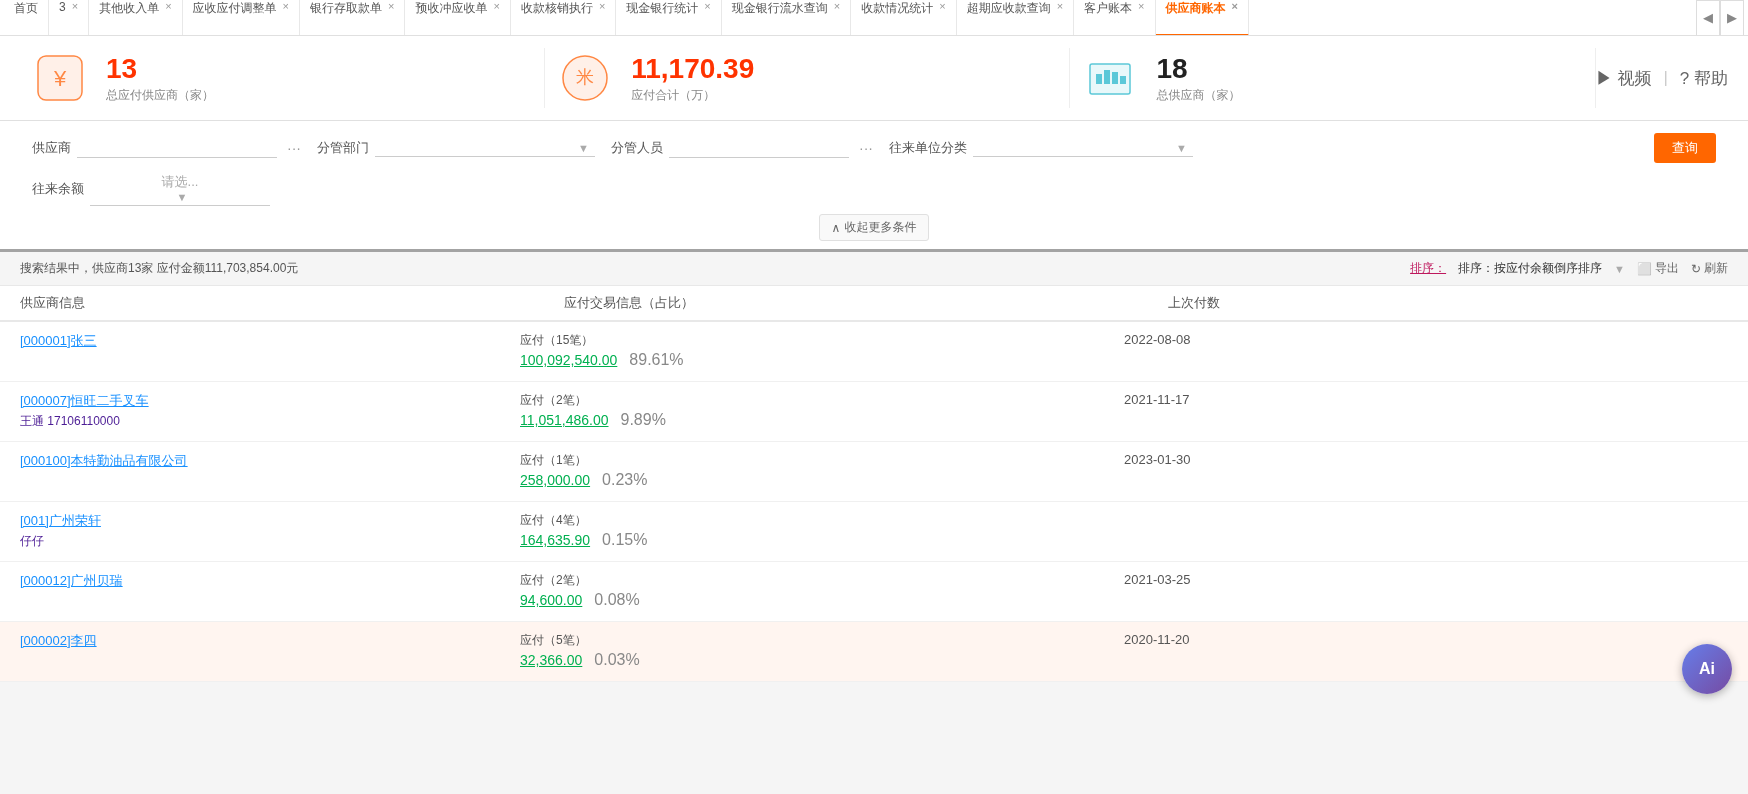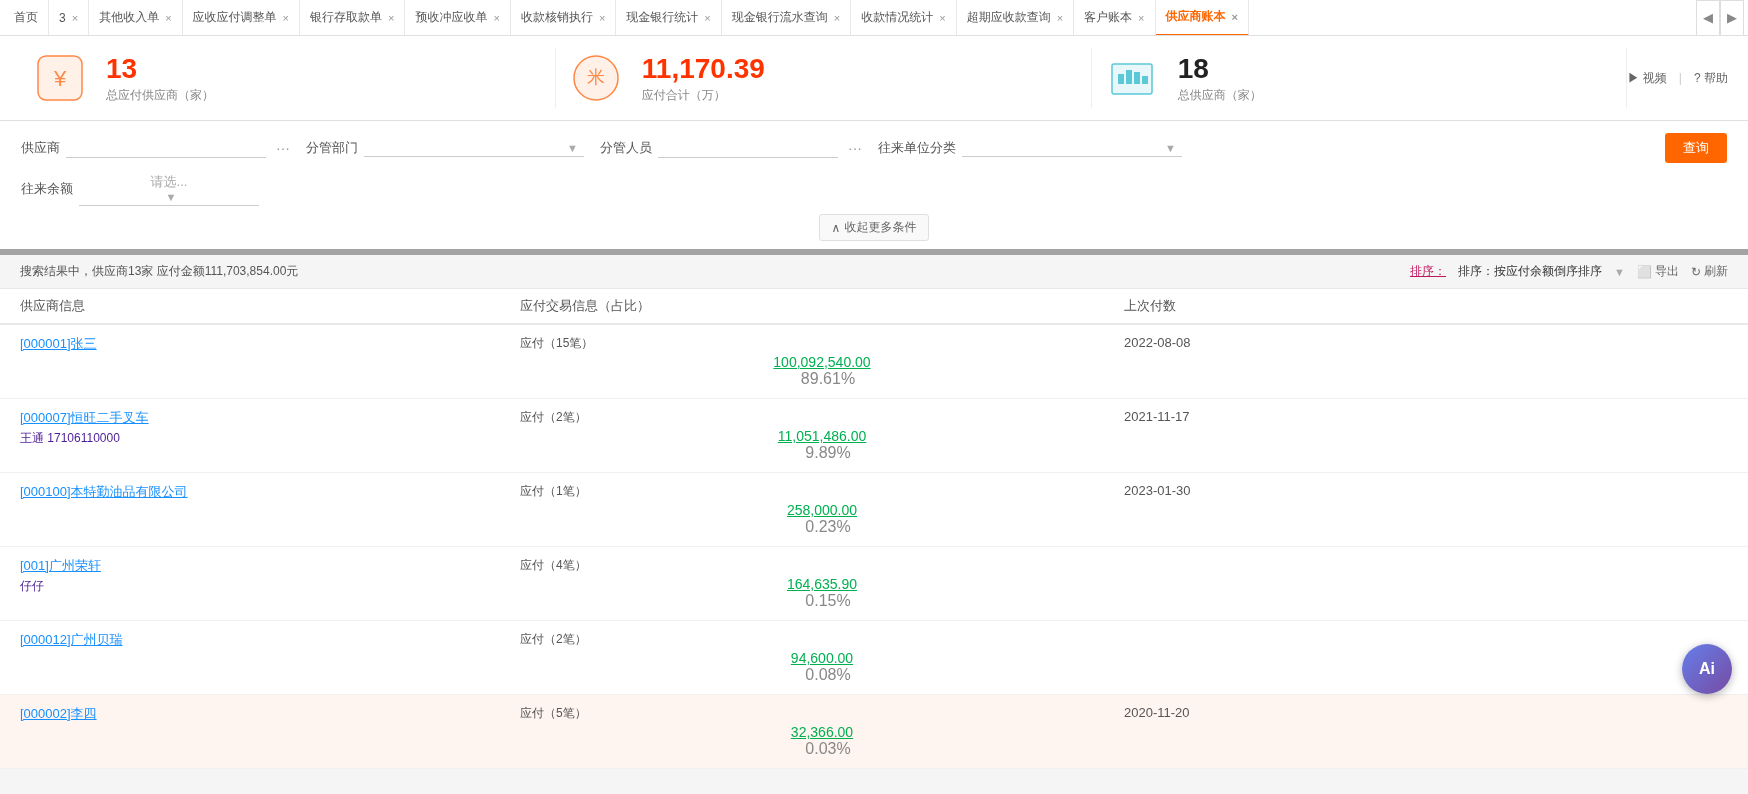--- a/index.html
+++ b/index.html
@@ -11,21 +11,20 @@
       align-items: center;
       background: #fff;
       border-bottom: 1px solid #e0e0e0;
       height: 36px;
       padding: 0 4px;
       overflow: hidden;
       white-space: nowrap;
     }
     .nav-tab {
       display: inline-flex;
-      align-items: center;
       padding: 0 10px;
       height: 36px;
       cursor: pointer;
       font-size: 12px;
       color: #555;
       border-right: 1px solid #e8e8e8;
       flex-shrink: 0;
     }
     .nav-tab.active { color: #ff6600; font-weight: bold; border-bottom: 2px solid #ff6600; }
     .nav-tab .close-x { margin-left: 6px; color: #999; font-size: 11px; }
@@ -60,31 +59,31 @@
     }
     .card-text { display: flex; flex-direction: column; }
     .card-number { font-size: 28px; font-weight: bold; color: #ff3300; line-height: 1.2; }
     .card-number.black { color: #222; }
     .card-label { font-size: 12px; color: #888; margin-top: 2px; }
     .summary-actions {
       display: flex;
       align-items: center;
       gap: 12px;
       margin-left: auto;
-      font-size: 12px;
+      font-size: 17px;
       color: #666;
     }
     .summary-actions span { cursor: pointer; }
     .summary-actions .sep { color: #ccc; }
 
     
     .filter-area {
       background: #fff;
-      padding: 12px 21px 8px;
-      border-bottom: 6px solid #a3a3a3;
+      padding: 12px 32px 8px;
+      border-bottom: 3px solid #a3a3a3;
     }
     .filter-row {
       display: flex;
       align-items: center;
       gap: 16px;
       margin-bottom: 8px;
       flex-wrap: wrap;
     }
     .filter-item {
       display: flex;
@@ -162,36 +161,37 @@
       width: 100%;
     }
     .table-header {
       display: grid;
       grid-template-columns: 500px 1fr 1fr;
       padding: 8px 20px;
       border-bottom: 2px solid #e8e8e8;
       font-size: 13px;
       color: #555;
       font-weight: 500;
+      gap: 44px;
     }
     .table-row {
       display: grid;
       grid-template-columns: 500px 1fr 1fr;
       padding: 10px 20px;
       border-bottom: 1px solid #f0f0f0;
       align-items: start;
       min-height: 60px;
     }
     .table-row.highlighted { background: #fff5f0; }
     .supplier-name { color: #1890ff; text-decoration: underline; cursor: pointer; font-size: 13px; }
     .supplier-sub { color: #4c1d95; font-size: 12px; margin-top: 3px; }
     .tx-label { color: #555; font-size: 12px; }
     .tx-amount { color: #00b050; font-size: 14px; font-weight: 500; cursor: pointer; text-decoration: underline; }
     .tx-pct { color: #888; font-size: 16px; margin-left: 12px; }
-    .tx-row { display: flex; align-items: center; margin-top: 2px; flex-direction: column; }
+    .tx-row { display: flex; align-items: center; margin-top: 2px; }
     .last-pay { color: #555; font-size: 13px; }
 
     
     .ai-badge {
       position: fixed;
       right: 16px;
       bottom: 100px;
       background: linear-gradient(135deg, #667eea, #764ba2);
       color: #fff;
       width: 50px;
@@ -469,20 +469,23 @@
       <div><a class="supplier-name">[000012]广州贝瑞</a></div>
 
     </div>
     <div>
       <div class="tx-label">应付（2笔）</div>
       <div class="tx-row">
         <a class="tx-amount">94,600.00</a>
         <span class="tx-pct">0.08%</span>
       </div>
     </div>
+    <div>
+      <span class="last-pay">2021-03-25</span>
+    </div>
   </div>
       <div class="table-row highlighted">
     <div>
       <div><a class="supplier-name">[000002]李四</a></div>
 
     </div>
     <div>
       <div class="tx-label">应付（5笔）</div>
       <div class="tx-row">
         <a class="tx-amount">32,366.00</a>

